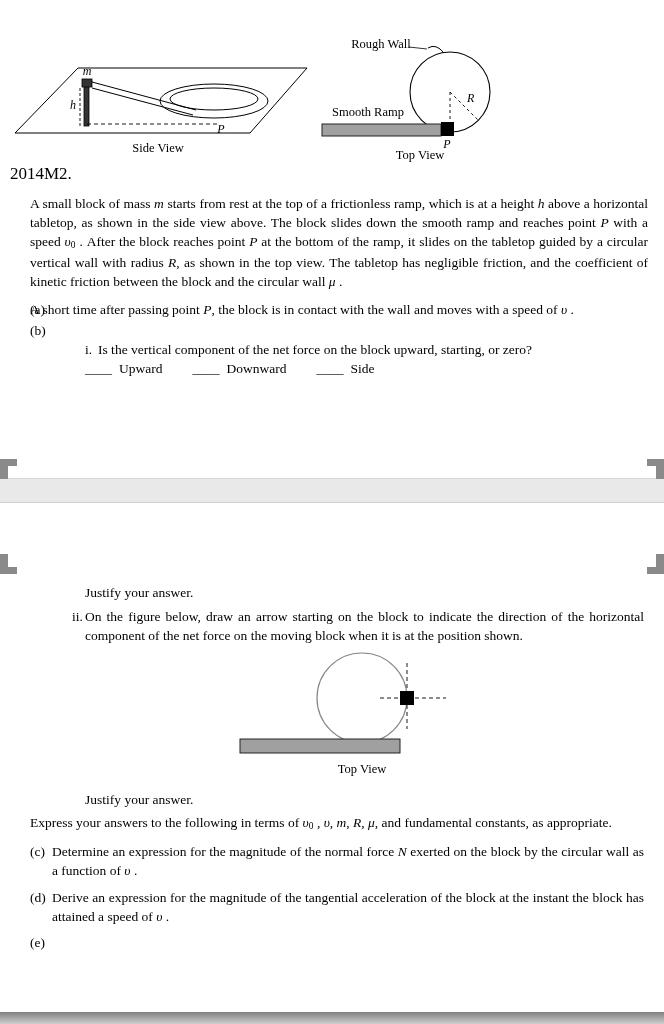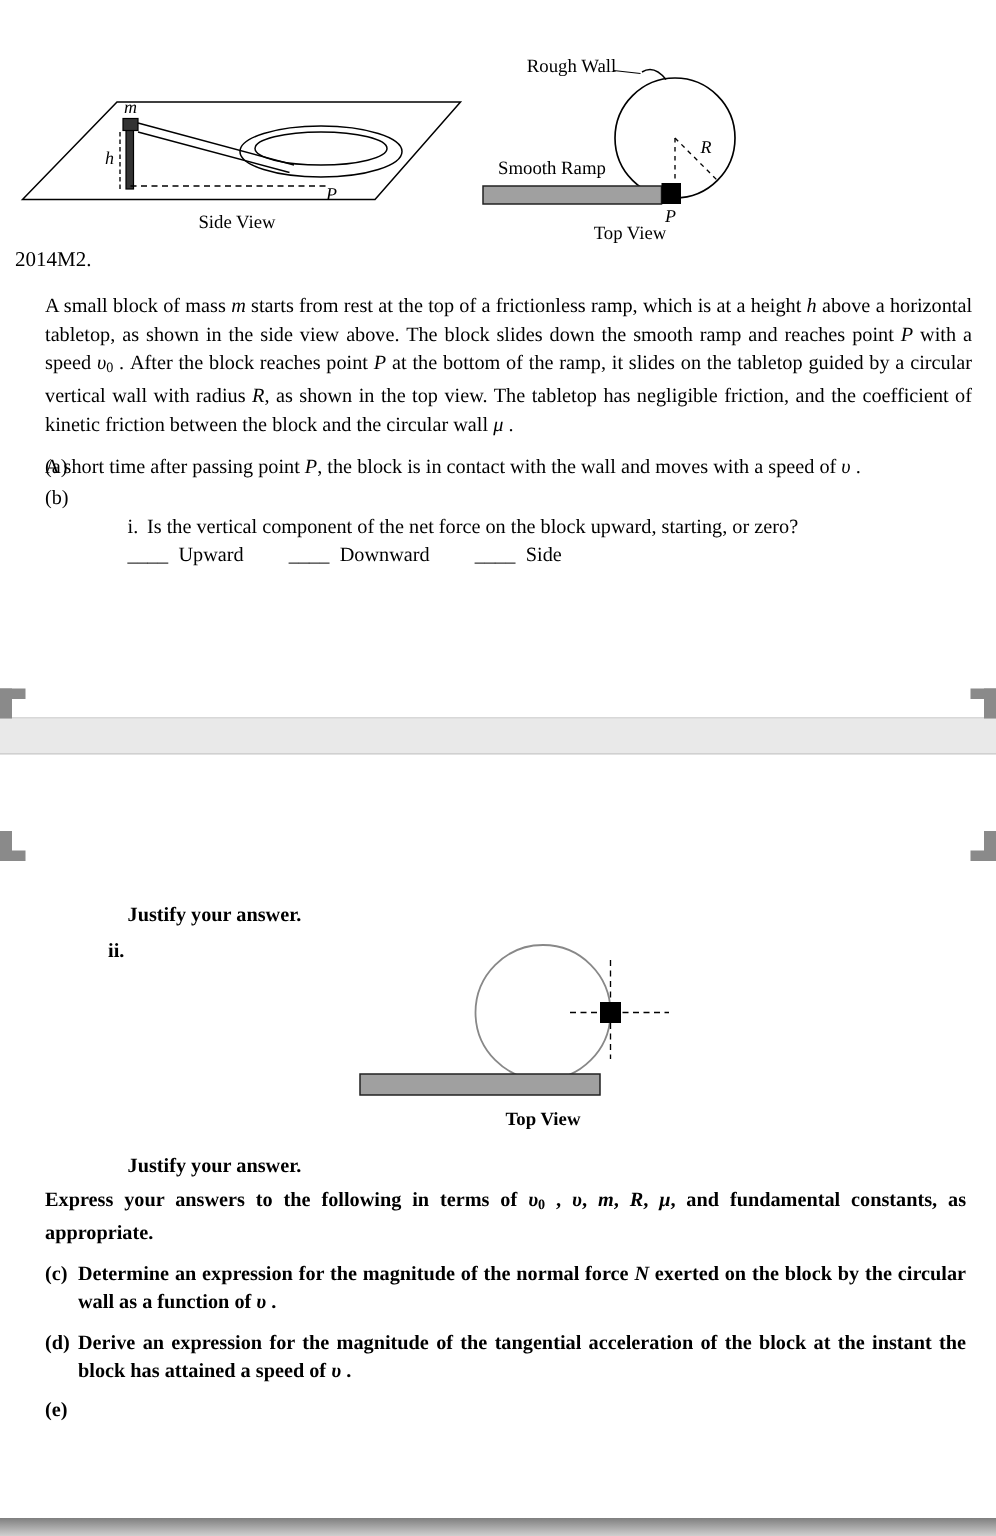--- a/index.html
+++ b/index.html
@@ -7,21 +7,21 @@
   .page {
     position:relative; width:664px; height:1024px; background:#ffffff; overflow:hidden;
     font-family:"Liberation Serif", serif; font-size:13.5px; line-height:19px; color:#000;
   }
   .i, .it { font-style:italic; }
   .sub { font-size:70%; position:relative; top:0.25em; }
   svg { display:block; }
   svg text { font-family:"Liberation Serif", serif; font-size:12.5px; fill:#000; }
   svg text.it { font-style:italic; font-size:12px; }
 
-  .heading { margin:2px 0 0 10px; font-size:14px; }
+  .heading { margin:2px 0 0 10px; font-size:17px; }
   .content { margin:0 16px 0 30px; }
   .para { text-align:justify; }
   .p1 { margin-top:11px; }
   .p2 { margin-top:7px; }
   .item { position:relative; padding-left:22px; text-align:justify; }
   .item > .plabel { position:absolute; left:0; font-style:normal; }
   .item-a { margin-top:9px; }
   .blabel { margin-top:2px; }
   .sub-item { position:relative; padding-left:13px; text-align:justify; }
   .sub-item > .plabel { position:absolute; left:0; }
@@ -31,21 +31,21 @@
   .choice-label { margin-left:7px;font-family:Liberation Serif, serif; }
 
   .band { position:absolute; left:0; top:478px; width:664px; height:25px;
           background:#e9e9e9; border-top:1px solid #d8d8d8; border-bottom:1px solid #d0d0d0; }
   .mark { position:absolute; width:17px; height:20px; }
   .mark.tl { left:0;  top:459px; border-left:8px solid #8a8a8a; border-top:7px solid #8a8a8a; }
   .mark.tr { right:0; top:459px; border-right:8px solid #8a8a8a; border-top:7px solid #8a8a8a; }
   .mark.bl { left:0;  top:554px; border-left:8px solid #8a8a8a; border-bottom:7px solid #8a8a8a; }
   .mark.br { right:0; top:554px; border-right:8px solid #8a8a8a; border-bottom:7px solid #8a8a8a; }
 
-  .lower { position:absolute; left:0; top:600px; width:664px;font-weight:bold; }
+  .lower { position:absolute; left:0; top:583px; width:664px; }
   .justify-line { margin-left:85px; }
   .qii { margin:5px 20px 0 72px; }
   .svg2 { margin-top:2px; }
   .j2 { margin-top:3px; }
   .content2 { margin:4px 20px 0 30px; }
   .express { margin-top:0; }
   .item-c { margin-top:8px; }
   .item-d { margin-top:8px; }
   .item-e { margin-top:7px; }
 
@@ -117,20 +117,21 @@
   <div class="mark tr"></div>
   <div class="mark bl"></div>
   <div class="mark br"></div>
 
   <div class="lower">
 
     <div class="justify-line">Justify your answer.</div>
 
     <div class="sub-item qii">
       <span class="plabel">ii.</span>
+      <span>On the figure below, draw an arrow starting on the block to indicate the direction of the horizontal component of the net force on the moving block when it is at the position shown.</span>
     </div>
 
     <svg class="svg2" width="664" height="140" viewBox="0 0 664 140">
       <circle cx="362" cy="51" r="45" fill="none" stroke="#888" stroke-width="1.2"></circle>
       <line x1="407" y1="16" x2="407" y2="82" stroke="#000" stroke-width="0.9" stroke-dasharray="4 3"></line>
       <line x1="380" y1="51" x2="446" y2="51" stroke="#000" stroke-width="0.9" stroke-dasharray="4 3"></line>
       <rect x="400" y="44" width="14" height="14" fill="#000"></rect>
       <rect x="240" y="92" width="160" height="14" fill="#a0a0a0" stroke="#222" stroke-width="1"></rect>
       <text x="362" y="126" text-anchor="middle">Top View</text>
     </svg>

